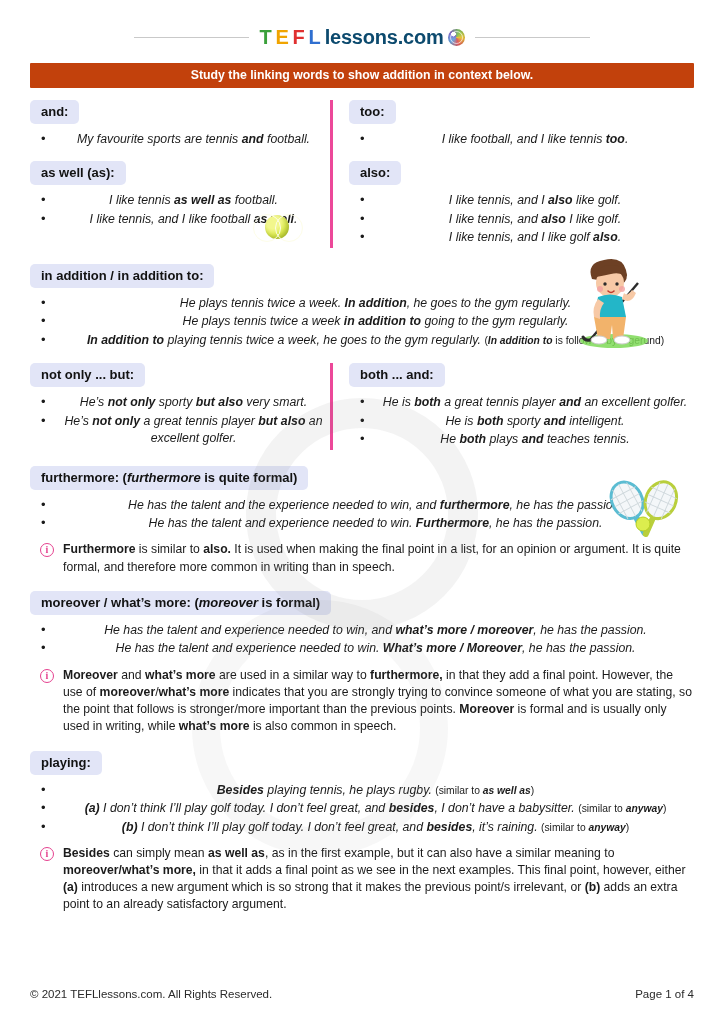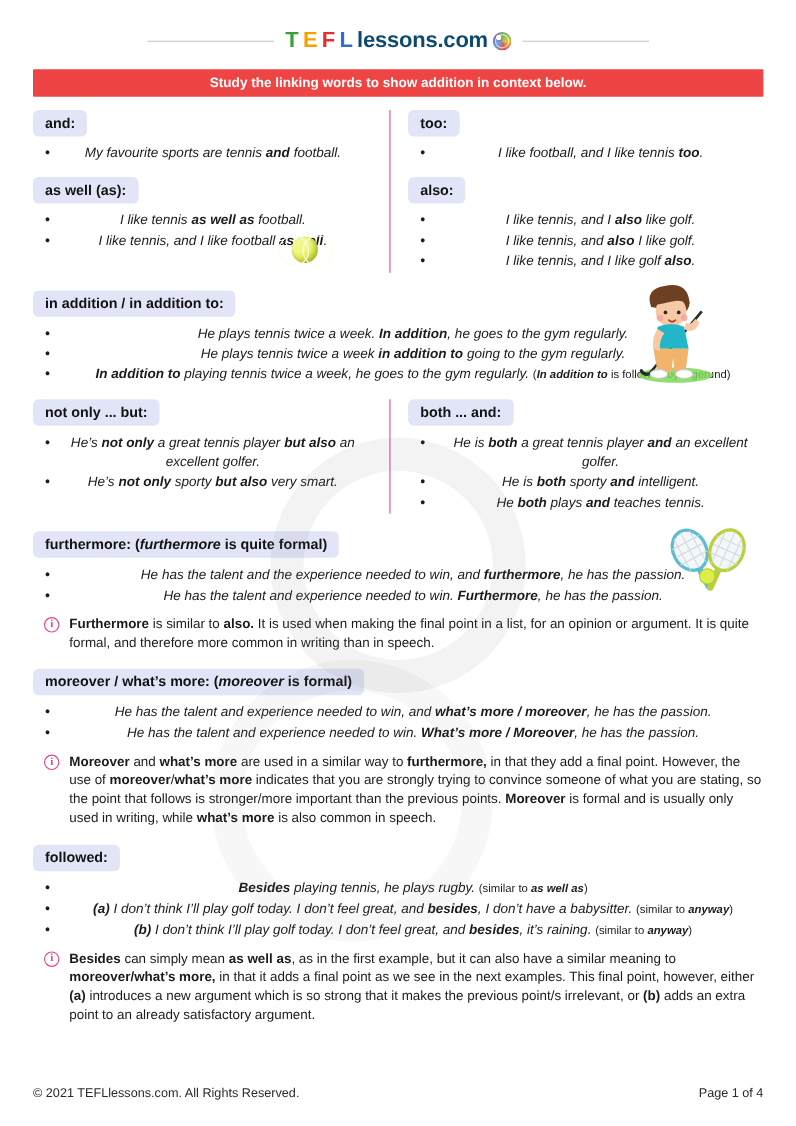--- a/index.html
+++ b/index.html
@@ -28,21 +28,21 @@
       radial-gradient(circle at 32% 30%, #ffffff 0 14%, transparent 15%),
       conic-gradient(from 20deg,#7fc45a,#e8c33b,#e05a5a,#6aa7e0,#8b6fd0,#7fc45a);
     box-shadow: inset 0 0 0 1px rgba(0,0,0,.10);
     position:relative;
   }
   .globe::after{content:"";position:absolute;inset:2px;border-radius:50%;
     border:1px solid rgba(255,255,255,.65);}
 
   h1.title { text-align:center; font-size:30px; font-weight:bold; margin:13px 0 0 0; letter-spacing:-0.4px; color:#111; }
 
-  .banner { margin-top:14px; background:#ef4444; color:#fff; text-align:center;
+  .banner { margin-top:14px; background:#c2410c; color:#fff; text-align:center;
     font-size:12.3px; font-weight:bold; padding:5px 0 6px; border-radius:1px; }
 
   
   .tag { display:inline-block; background:#e2e5f7; border-radius:5px;
          padding:4px 11px 5px; font-size:13px; font-weight:bold; color:#121212; }
   .tag .norm { font-weight:bold; font-style:italic; }
 
   ul.ex { list-style:none; margin:7px 0 0 0; padding:0;text-align:center; }
   ul.ex li { position:relative; padding-left:27px; font-style:italic; font-size:12.3px;
              line-height:1.42; margin-bottom:1px; }
@@ -51,23 +51,23 @@
   .note-inline { font-style:normal; font-size:10.3px; }
   .note-inline i { font-style:italic; font-weight:bold; }
 
   .info { display:flex; gap:9px; margin-top:9px; padding-left:10px; }
   .info-icon { flex:0 0 auto; width:14px; height:14px; border-radius:50%;
     border:1.4px solid #e5418f; color:#e5418f; font-size:10px; line-height:12px;
     text-align:center; font-family:"Liberation Serif", serif; font-weight:bold; margin-top:2px; }
   .info-text { font-size:12.2px; line-height:1.40; }
 
   
-  .cols { display:flex; margin-top:12px;gap:24px; }
+  .cols { display:flex; margin-top:12px; }
   .col-l { width:300px; flex:0 0 300px; }
-  .col-r { flex:1 1 auto; padding-left:16px; border-left:1px solid #ec4899; }
+  .col-r { flex:1 1 auto; padding-left:16px; border-left:3px solid #ec4899; }
   .sec { margin-top:13px; }
   .sec:first-child { margin-top:0; }
 
   
   .art { position:absolute; }
   .tennisball { width:24px;height:24px;border-radius:50%;
     background: radial-gradient(circle at 33% 28%, #f2f78c 0 30%, #d8e84a 60%, #b6ce23 100%);
     box-shadow: inset -2px -2px 4px rgba(0,0,0,.18); }
   .tennisball::before,.tennisball::after{content:"";position:absolute;border:1.4px solid #fdfde8;border-radius:50%;}
   .tennisball::before{width:26px;height:26px;left:-12px;top:-1px;}
@@ -155,22 +155,22 @@
         <li>He plays tennis twice a week <b>in addition to</b> going to the gym regularly.</li>
         <li><b>In addition to</b> playing tennis twice a week, he goes to the gym regularly. <span class="note-inline">(<i>In addition to</i> is followed by a gerund)</span></li>
       </ul>
   </div>
 
   <div class="cols" style="margin-top:14px">
     <div class="col-l">
       <div class="sec">
         <span class="tag">not only ... but:</span>
         <ul class="ex">
+            <li>He’s <b>not only</b> sporty <b>but also</b> very smart.</li>
             <li>He’s <b>not only</b> a great tennis player <b>but also</b> an excellent golfer.</li>
-            <li>He’s <b>not only</b> sporty <b>but also</b> very smart.</li>
           </ul>
       </div>
     </div>
     <div class="col-r">
       <div class="sec">
         <span class="tag">both ... and:</span>
         <ul class="ex">
             <li>He is <b>both</b> a great tennis player <b>and</b> an excellent golfer.</li>
             <li>He is <b>both</b> sporty <b>and</b> intelligent.</li>
             <li>He <b>both</b> plays <b>and</b> teaches tennis.</li>
@@ -197,21 +197,21 @@
         <li>He has the talent and experience needed to win, and <b>what’s more / moreover</b>, he has the passion.</li>
         <li>He has the talent and experience needed to win. <b>What’s more / Moreover</b>, he has the passion.</li>
       </ul>
     <div class="info">
       <div class="info-icon">i</div>
       <div class="info-text"><b>Moreover</b> and <b>what’s more</b> are used in a similar way to <b>furthermore,</b> in that they add a final point. However, the use of <b>moreover</b>/<b>what’s more</b> indicates that you are strongly trying to convince someone of what you are stating, so the point that follows is stronger/more important than the previous points. <b>Moreover</b> is formal and is usually only used in writing, while <b>what’s more</b> is also common in speech.</div>
     </div>
   </div>
 
   <div class="sec" style="margin-top:16px">
-    <span class="tag">followed:</span>
+    <span class="tag">playing:</span>
     <ul class="ex">
         <li><b>Besides</b> playing tennis, he plays rugby. <span class="note-inline">(similar to <i>as well as</i>)</span></li>
         <li><b>(a)</b> I don’t think I’ll play golf today. I don’t feel great, and <b>besides</b>, I don’t have a babysitter. <span class="note-inline">(similar to <i>anyway</i>)</span></li>
         <li><b>(b)</b> I don’t think I’ll play golf today. I don’t feel great, and <b>besides</b>, it’s raining. <span class="note-inline">(similar to <i>anyway</i>)</span></li>
       </ul>
     <div class="info">
       <div class="info-icon">i</div>
       <div class="info-text"><b>Besides</b> can simply mean <b>as well as</b>, as in the first example, but it can also have a similar meaning to <b>moreover/what’s more,</b> in that it adds a final point as we see in the next examples. This final point, however, either <b>(a)</b> introduces a new argument which is so strong that it makes the previous point/s irrelevant, or <b>(b)</b> adds an extra point to an already satisfactory argument.</div>
     </div>
   </div>

